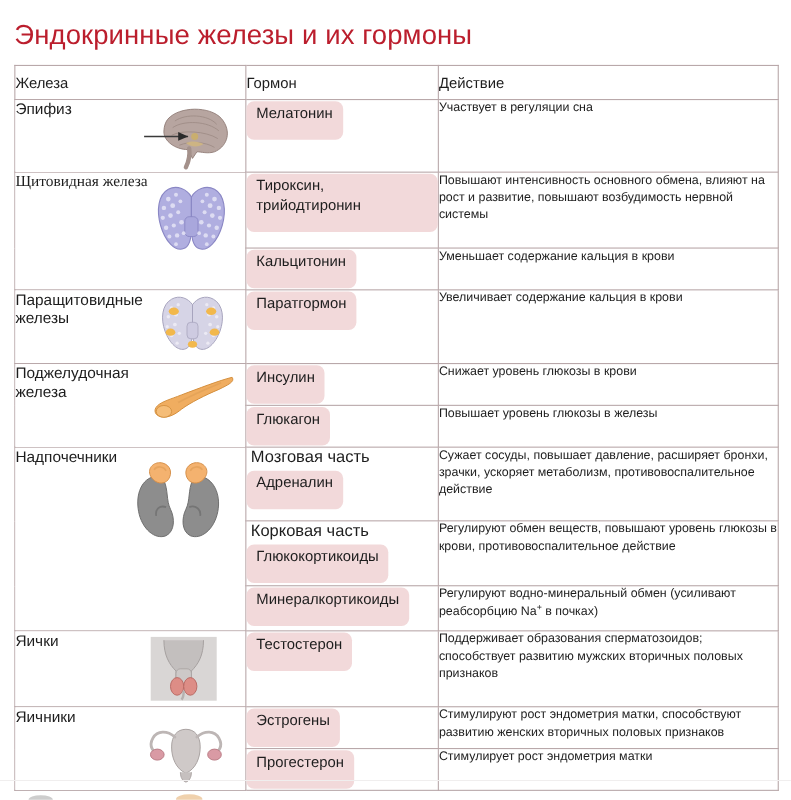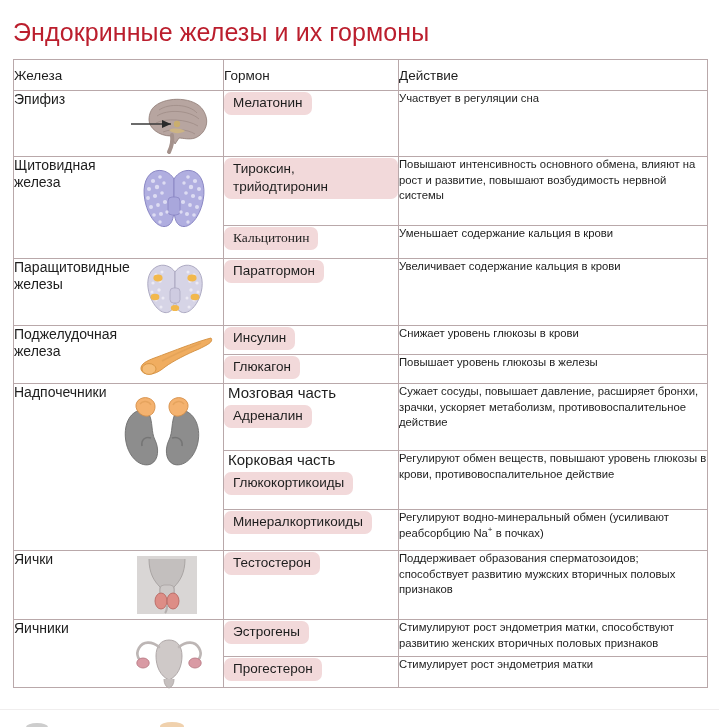--- a/index.html
+++ b/index.html
@@ -89,21 +89,21 @@
   .sub-label {
     font-size: 15px;
     line-height: 18px;
     color: #1d1d1d;
     margin: 0 0 2px 4px;
   }
   .pill {
     display: inline-block;
     background: #f2d9da;
     border-radius: 7px;
-    padding: 2px 9px 3px 9px;
+    padding: 2px 9px 15px 9px;
     font-size: 13.5px;
     line-height: 18px;
     color: #1d1d1d;
     margin: 1px 0;
   }
   .pill.two-line { line-height: 18px; }
 
   
   .act-cell {
     padding: 9px 8px 8px 9px;
@@ -175,21 +175,21 @@
             </svg>
           </div>
         </td>
         <td class="horm-cell mid">
           <span class="pill">Мелатонин</span>
         </td>
         <td class="act-cell mid">Участвует в регуляции сна</td>
       </tr>
 
       <tr>
-        <td class="gland-cell" rowspan="2" style="height:100px;">
+        <td class="gland-cell" rowspan="2" style="height:100px;font-family:Liberation Serif, serif;">
           <div class="gland-name">Щитовидная железа</div>
           <div class="gland-art" style="top:6px;right:10px;">
             <svg class="art" width="78" height="88" viewBox="0 0 78 88">
               <g>
                 <path d="M39 16 C35 9, 26 5, 18 9 C9 14, 7 28, 11 42 C15 56, 24 66, 32 63 C38 61, 39 52, 39 44 Z" fill="#b0aee0" stroke="#8a87c4" stroke-width="1"></path>
                 <path d="M39 16 C43 9, 52 5, 60 9 C69 14, 71 28, 67 42 C63 56, 54 66, 46 63 C40 61, 39 52, 39 44 Z" fill="#b0aee0" stroke="#8a87c4" stroke-width="1"></path>
                 <rect x="33" y="34" width="12" height="18" rx="4" fill="#a9a7dc" stroke="#8a87c4" stroke-width="0.8"></rect>
                 <g fill="#e6e5f6" opacity="0.85">
                   <circle cx="18" cy="18" r="2.1"></circle>
                     <circle cx="25" cy="14" r="1.8"></circle>
@@ -225,21 +225,21 @@
               </g>
             </svg>
           </div>
         </td>
         <td class="horm-cell mid" style="height:68px;margin-top:40px;">
           <span class="pill two-line">Тироксин, трийодтиронин</span>
         </td>
         <td class="act-cell">Повышают интенсивность основного обмена, влияют на рост и развитие, повышают возбудимость нервной системы</td>
       </tr>
       <tr>
-        <td class="horm-cell mid" style="height:32px;font-family:Liberation Serif, serif;">
+        <td class="horm-cell mid" style="height:32px;">
           <span class="pill">Кальцитонин</span>
         </td>
         <td class="act-cell mid">Уменьшает содержание кальция в крови</td>
       </tr>
 
       <tr>
         <td class="gland-cell" style="height:66px;margin-top:40px;">
           <div class="gland-name">Паращитовидные железы</div>
           <div class="gland-art" style="top:2px;right:12px;">
             <svg class="art" width="72" height="62" viewBox="0 0 72 62">

